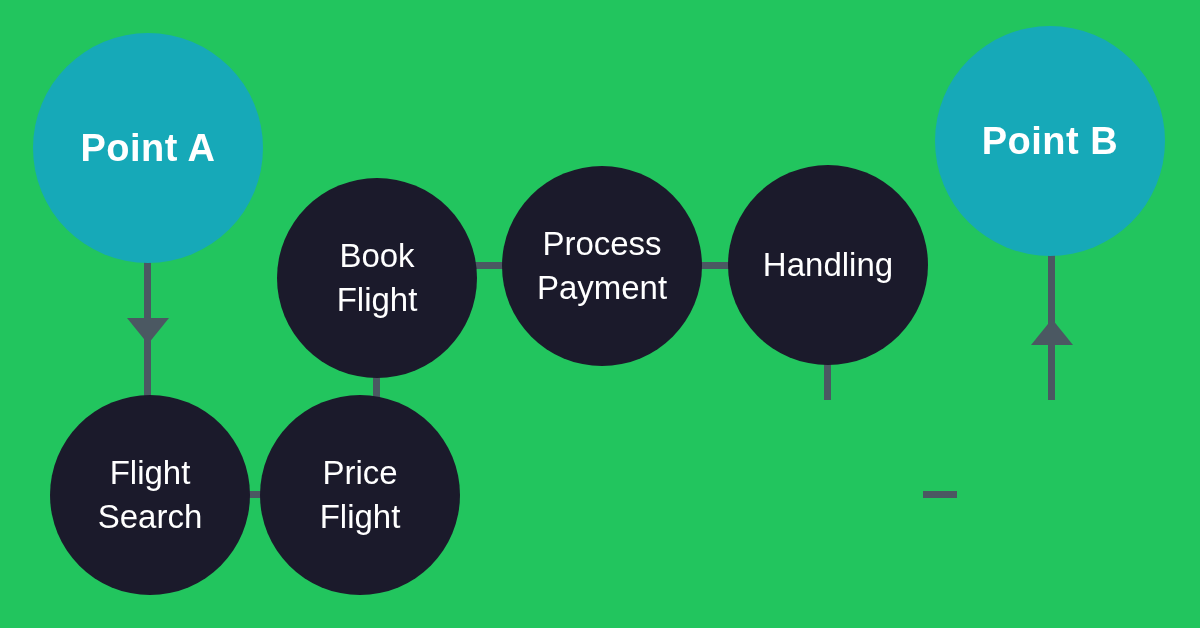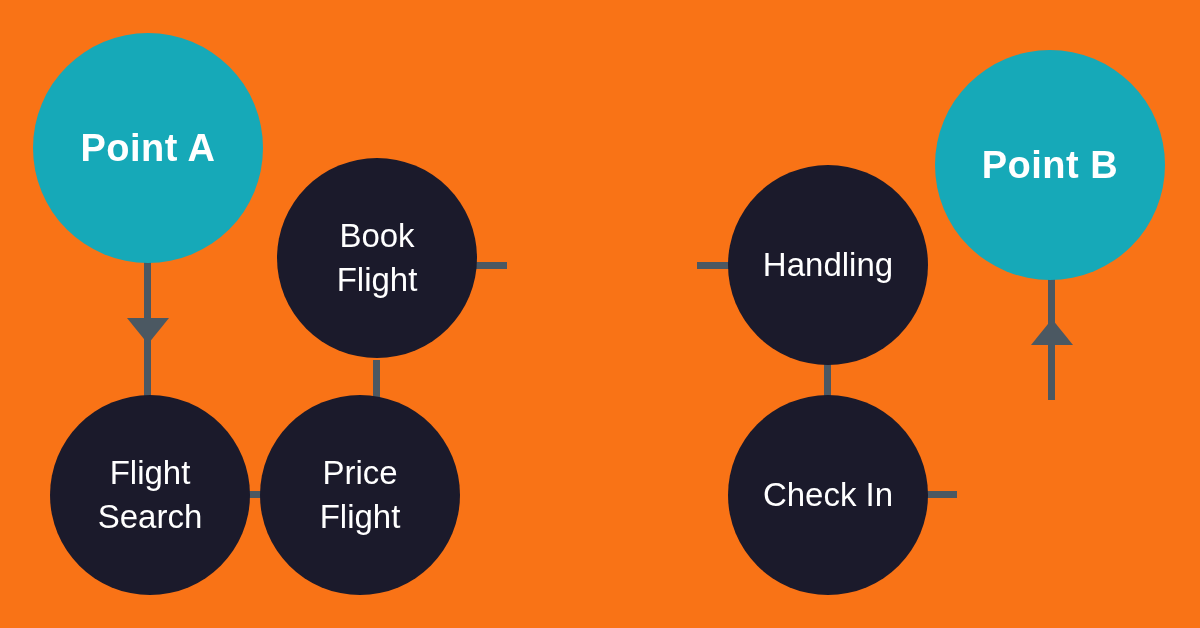--- a/index.html
+++ b/index.html
@@ -7,21 +7,21 @@
     padding: 0;
   }
   body {
     font-family: "Liberation Sans", sans-serif;
     background: #ebebeb;
   }
   .canvas {
     position: relative;
     width: 1200px;
     height: 628px;
-    background: #f97316;
+    background: #22c55e;
     overflow: hidden;
   }
   .node {
     position: absolute;
     border-radius: 50%;
     display: flex;
     align-items: center;
     justify-content: center;
     text-align: center;
     color: #ffffff;
@@ -102,32 +102,33 @@
   <div class="node step" style="left:50px; top:395px;">
     <span class="label">Flight
 Search</span>
   </div>
 
   <div class="node step" style="left:260px; top:395px;">
     <span class="label">Price
 Flight</span>
   </div>
 
-  <div class="node step" style="left:277px; top:158px;">
+  <div class="node step" style="left:277px; top:178px;">
     <span class="label">Book
 Flight</span>
   </div>
 
+  <div class="node step" style="left:502px; top:166px;">
+    <span class="label">Process
+Payment</span>
+  </div>
 
   <div class="node step" style="left:728px; top:165px;">
     <span class="label">Handling</span>
   </div>
 
-  <div class="node step" style="left:728px; top:395px;">
-    <span class="label">Check In</span>
-  </div>
 
 
-  <div class="node endpoint" style="left:935px; top:50px;">
+  <div class="node endpoint" style="left:935px; top:26px;">
     <span class="label">Point B</span>
   </div>
 
 </div>
 
 </body></html>

